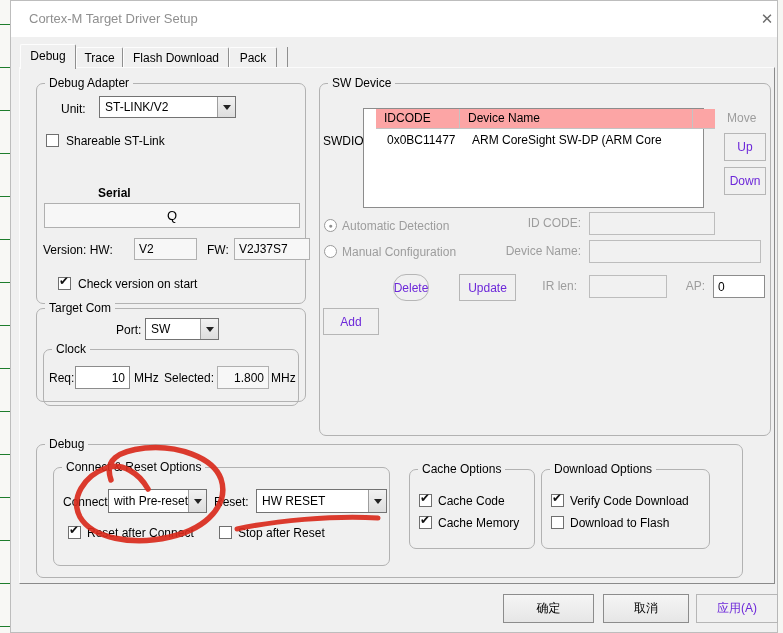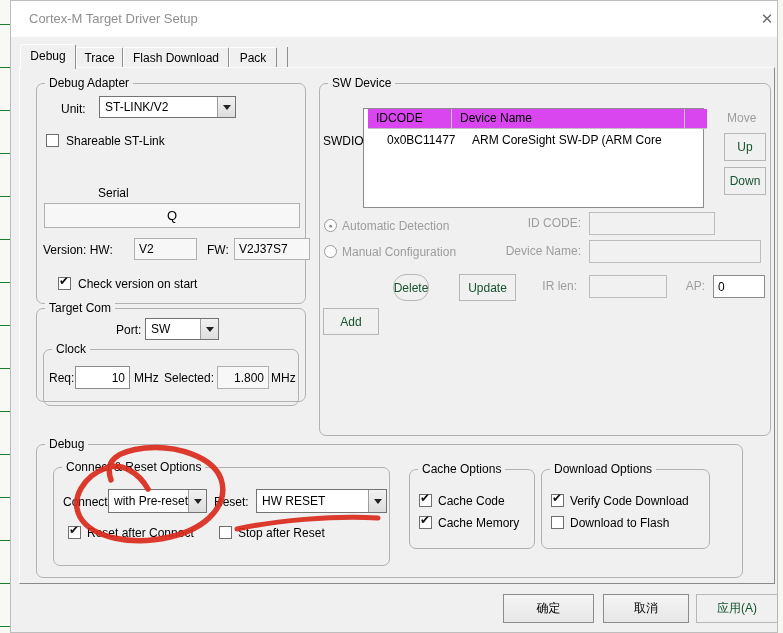--- a/index.html
+++ b/index.html
@@ -37,31 +37,31 @@
   .field.right{justify-content:flex-end;}
   
   .dd{background:#fff;border:1px solid #737373;box-sizing:border-box;display:flex;align-items:stretch;cursor:default;}
   .dd .val{flex:1;padding-left:5px;display:flex;align-items:center;white-space:nowrap;overflow:hidden;font-size:12px;}
   .dd .btn{width:17px;background:linear-gradient(#f2f2f2,#ddd);border-left:1px solid #9e9e9e;
            display:flex;align-items:center;justify-content:center;}
   .tri{width:0;height:0;border-left:4px solid transparent;border-right:4px solid transparent;border-top:5px solid #222;}
   
   .pbtn{background:linear-gradient(#f5f5f5,#e6e6e6);border:1px solid #8c8c8c;box-sizing:border-box;
         display:flex;align-items:center;justify-content:center;font-size:12px;cursor:pointer;}
-  .pbtn.dis{color:#14532d;border-color:#b6b6b6;background:#f0f0f0;cursor:default;}
+  .pbtn.dis{color:#6d28d9;border-color:#b6b6b6;background:#f0f0f0;cursor:default;}
   
   .cb{width:13px;height:13px;background:#fff;border:1px solid #6f6f6f;box-sizing:border-box;}
   .cb .mark{position:absolute;top:-3px;left:0px;font-size:12px;color:#101010;line-height:13px;}
   .radio{width:13px;height:13px;background:#fff;border:1px solid #9a9a9a;border-radius:50%;box-sizing:border-box;}
   .radio .dot{position:absolute;top:0;left:0;width:11px;height:11px;font-size:7px;color:#8d8d8d;
               display:flex;align-items:center;justify-content:center;}
   .cblabel{white-space:nowrap;font-size:12px;}
   
   #swtable{left:352px;top:107px;width:341px;height:100px;background:#fff;border:1px solid #8c8c8c;box-sizing:border-box;}
-  #swtable .hdr{position:absolute;left:4px;top:0;width:100%;height:20px;background:#d946ef;border-bottom:1px solid #c3c3c3;box-sizing:border-box;}
+  #swtable .hdr{position:absolute;left:12px;top:0;width:100%;height:20px;background:#fca5a5;border-bottom:1px solid #c3c3c3;box-sizing:border-box;}
   #swtable .hcell{position:absolute;top:0;height:20px;line-height:19px;padding-left:8px;border-right:1px solid #c3c3c3;box-sizing:border-box;font-size:12px;white-space:nowrap;}
   #swtable .rcell{position:absolute;top:24px;height:16px;font-size:12px;white-space:nowrap;}
   .annot-svg{left:0;top:0;width:783px;height:633px;pointer-events:none;z-index:40;}
 </style>
 </head>
 <body>
 
 <div class="abs" id="bg-strip"></div>
 
 <div class="abs" id="dialog">
@@ -86,21 +86,21 @@
   <div class="abs dd" style="left:88px;top:95px;width:137px;height:22px;z-index:3;">
     <span class="val">ST-LINK/V2</span>
     <span class="btn">
         <span class="tri"></span>
       </span>
   </div>
   <div class="abs cb" style="left:35px;top:133px;z-index:3;">
     <span class="mark"></span>
   </div>
   <div class="abs cblabel" style="left:55px;top:133px;z-index:3;">Shareable ST-Link</div>
-  <div class="abs" style="left:87px;top:185px;z-index:3;">Serial</div>
+  <div class="abs" style="left:87px;top:185px;z-index:3;font-weight:bold;">Serial</div>
   <div class="abs field ro center" style="left:33px;top:202px;width:256px;height:25px;z-index:3;font-size:13px;">Q</div>
   <div class="abs" style="left:32px;top:242px;z-index:3;">Version: HW:</div>
   <div class="abs field ro" style="left:123px;top:237px;width:63px;height:22px;z-index:3;">V2</div>
   <div class="abs" style="left:196px;top:242px;z-index:3;">FW:</div>
   <div class="abs field ro" style="left:223px;top:237px;width:76px;height:22px;z-index:3;">V2J37S7</div>
   <div class="abs cb" style="left:47px;top:276px;z-index:3;">
     <span class="mark">✔</span>
   </div>
   <div class="abs cblabel" style="left:67px;top:276px;z-index:3;">Check version on start</div>
 

